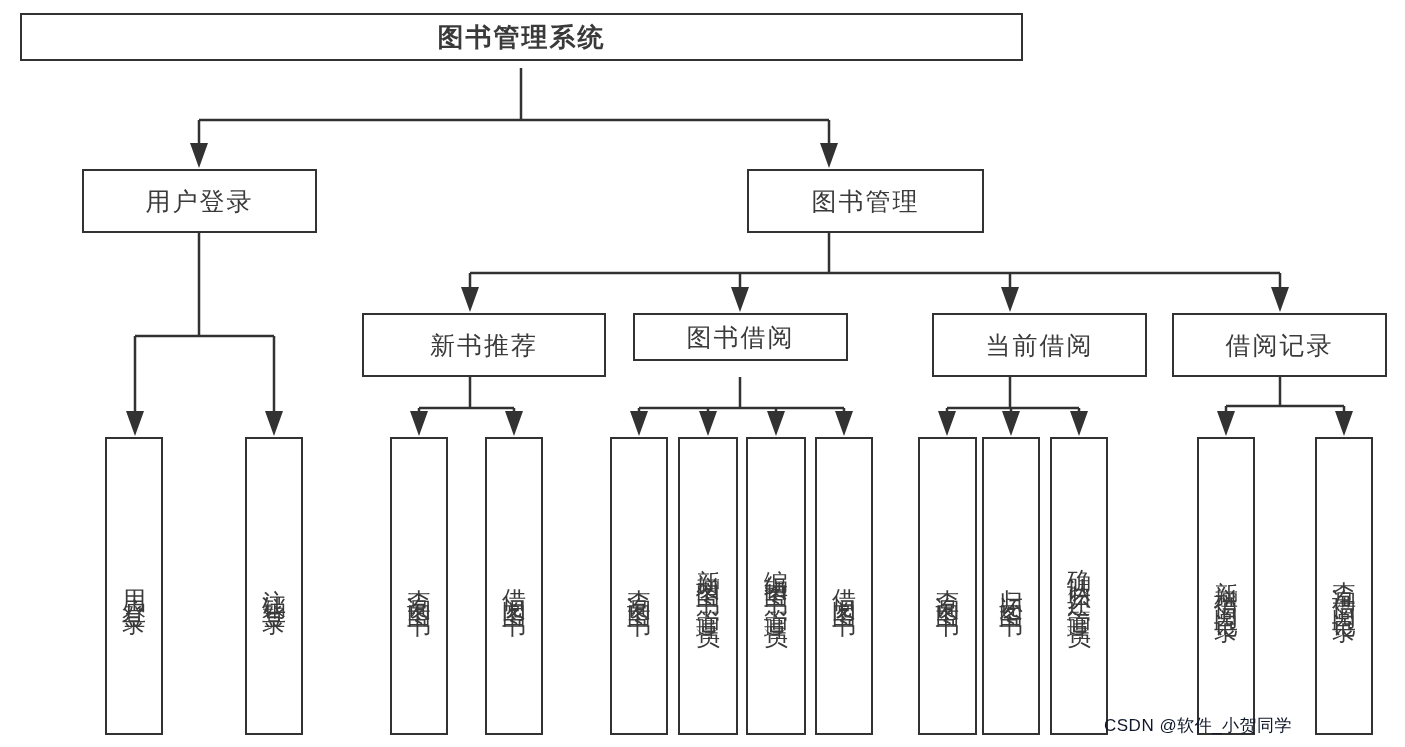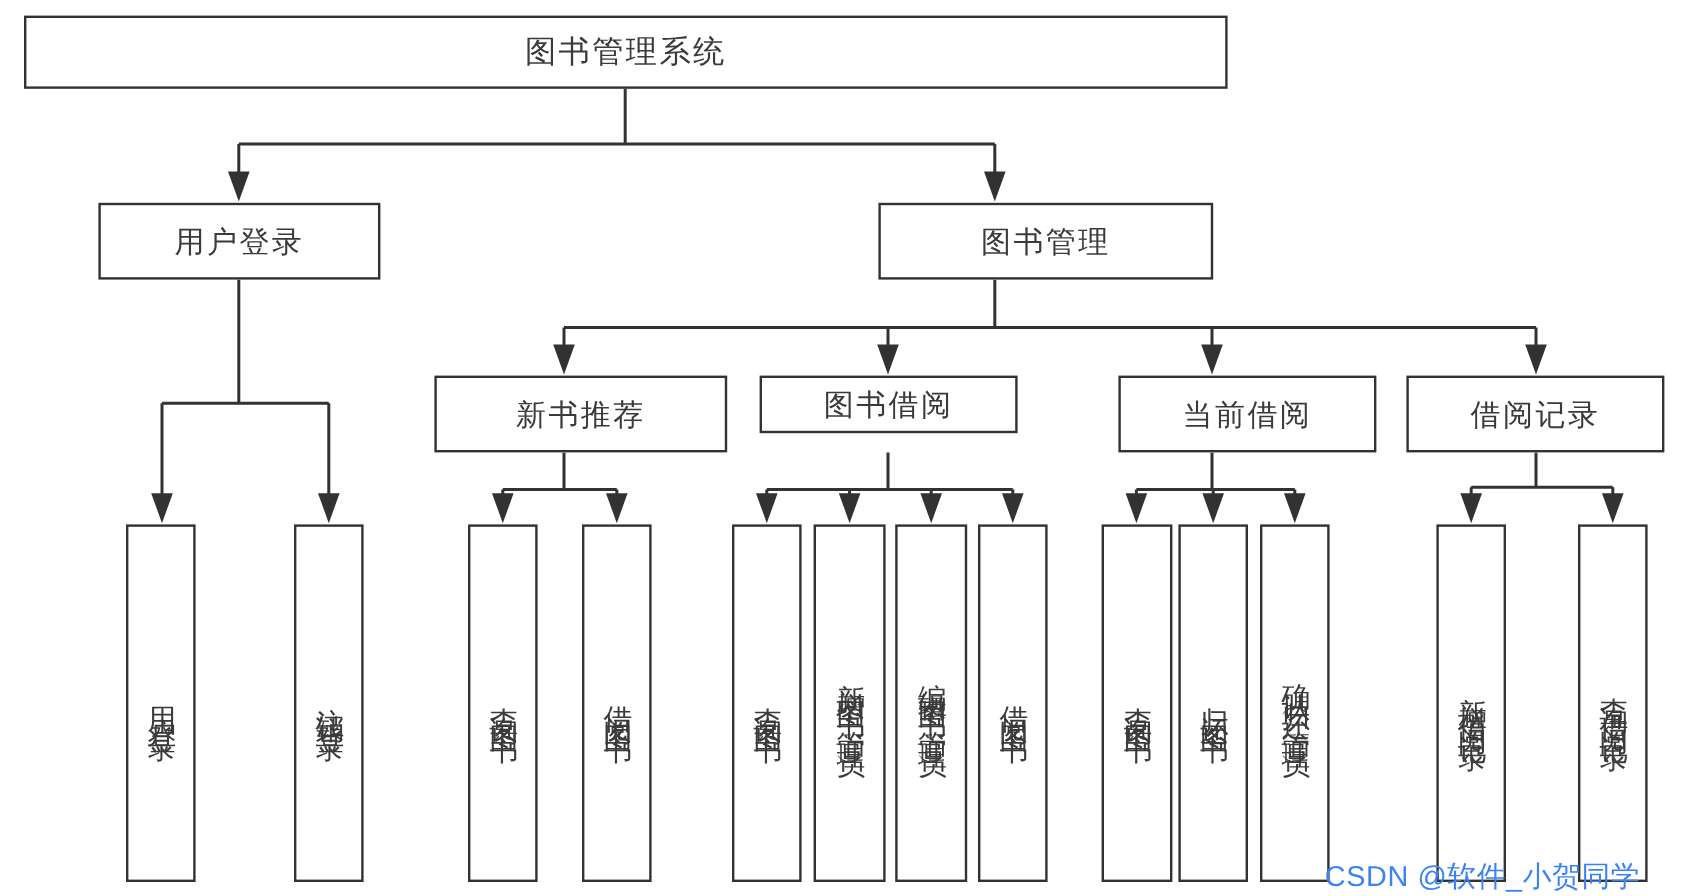--- a/index.html
+++ b/index.html
@@ -44,23 +44,23 @@
     text-orientation: mixed;
     font-size: 24px;
     letter-spacing: 8px;
     line-height: 1;
     white-space: nowrap;
   }
   .watermark {
     position: absolute;
     left: 1104px;
     top: 714px;
-    font-size: 24px;
+    font-size: 17px;
     letter-spacing: 0.5px;
-    color: #3b82f6;
+    color: #0f172a;
     z-index: 3;
     white-space: nowrap;
   }
 </style>
 </head>
 <body>
 
 <svg id="connector-layer" width="1405" height="747" viewBox="0 0 1405 747">
   <path fill="none" stroke="#323232" stroke-width="2.5" d="M521 68 V120
            M199 120 H829
@@ -97,24 +97,24 @@
            M699 411 L717 411 L708 436 Z
            M767 411 L785 411 L776 436 Z
            M835 411 L853 411 L844 436 Z
            M938 411 L956 411 L947 436 Z
            M1002 411 L1020 411 L1011 436 Z
            M1070 411 L1088 411 L1079 436 Z
            M1217 411 L1235 411 L1226 436 Z
            M1335 411 L1353 411 L1344 436 Z"></path>
 </svg>
 
-<div class="box hbox root-title" style="left:20px; top:13px; width:1003px; height:61px;">图书管理系统</div>
+<div class="box hbox root-title" style="left:20px; top:13px; width:1003px; height:48px;font-weight:bold;">图书管理系统</div>
 
 <div class="box hbox" style="left:82px; top:169px; width:235px; height:64px;">用户登录</div>
-<div class="box hbox" style="left:732px; top:169px; width:279px; height:64px;text-align:center;">图书管理</div>
+<div class="box hbox" style="left:747px; top:169px; width:237px; height:64px;text-align:center;">图书管理</div>
 
 <div class="box hbox" style="left:362px; top:313px; width:244px; height:64px;">新书推荐</div>
 <div class="box hbox" style="left:633px; top:313px; width:215px; height:48px;">图书借阅</div>
 <div class="box hbox" style="left:932px; top:313px; width:215px; height:64px;">当前借阅</div>
 <div class="box hbox" style="left:1172px; top:313px; width:215px; height:64px;">借阅记录</div>
 
 <div class="box vbox" style="left:105px; top:437px; width:58px; height:298px;">
   <span>用户登录</span>
 </div>
 <div class="box vbox" style="left:245px; top:437px; width:58px; height:298px;">

